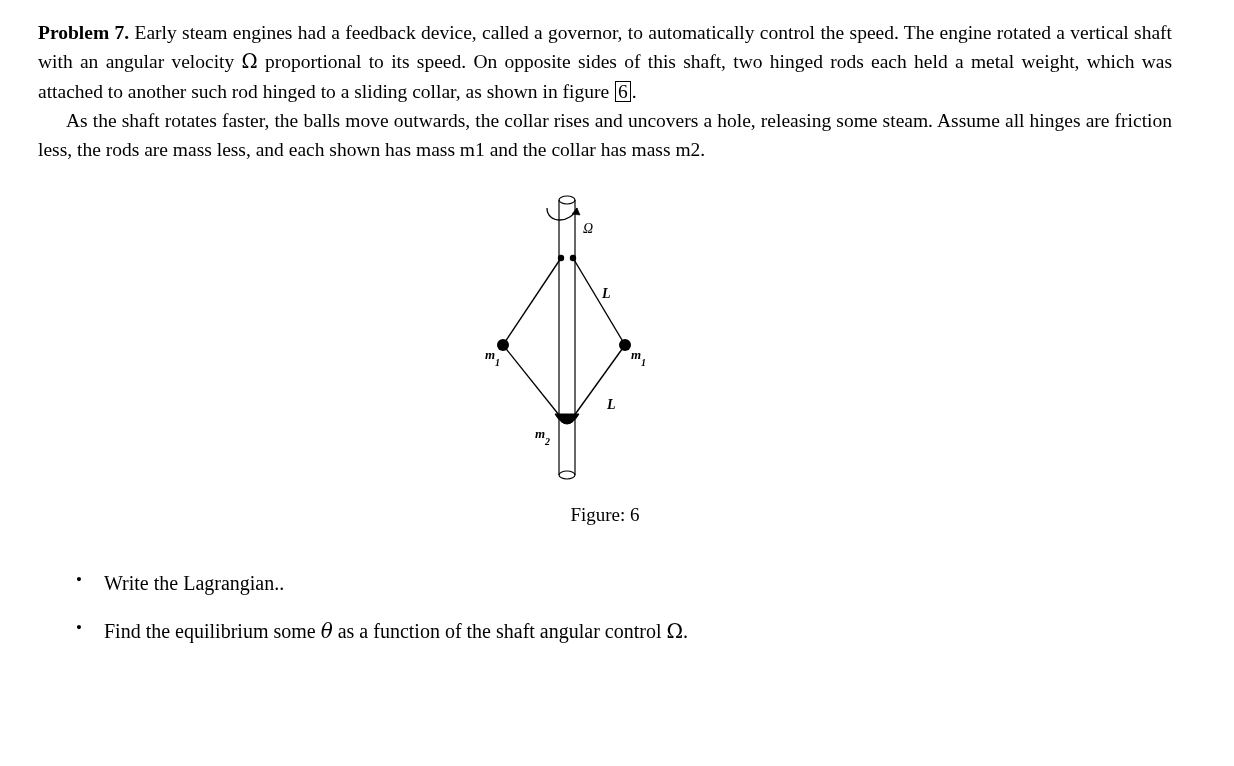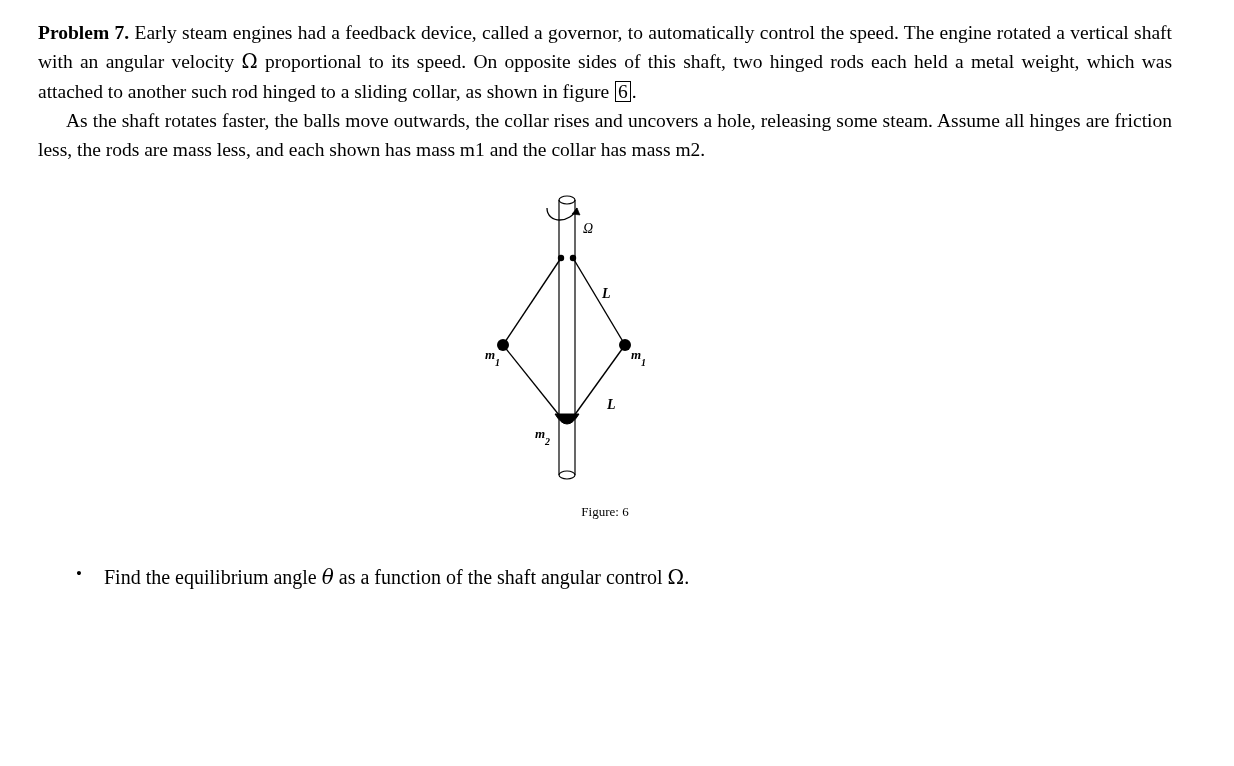--- a/index.html
+++ b/index.html
@@ -44,21 +44,21 @@
     font-family: "DejaVu Serif", serif;
   }
   .figure-block {
     margin-top: 26px;
     text-align: center;
   }
   .figure-svg-wrap {
     display: inline-block;
   }
   .figure-caption {
-    font-size: 13px;
+    font-size: 19px;
     margin-top: 10px;
     text-align: center;
     font-family: Liberation Serif, serif;
   }
   .tasks {
     margin-top: 44px;
     padding-left: 38px;
   }
   .task-item {
     position: relative;
@@ -136,17 +136,20 @@
 
         <text x="50" y="248" font-size="13" font-weight="bold" font-style="italic">m</text>
         <text x="60" y="255" font-size="10" font-weight="bold" font-style="italic">2</text>
       </svg>
     </div>
     <div class="figure-caption">Figure:  6</div>
   </div>
 
   <div class="tasks">
     <div class="task-item">
-      <span>Find the equilibrium angle </span><span class="math-sym it">θ</span><span> as a function of the shaft angular control </span><span class="math-sym">Ω</span><span>.</span>
+      <span>Write the Lagrangian..</span>
+    </div>
+    <div class="task-item">
+      <span>Find the equilibrium some </span><span class="math-sym it">θ</span><span> as a function of the shaft angular control </span><span class="math-sym">Ω</span><span>.</span>
     </div>
   </div>
 
 </div>
 
 </body></html>

